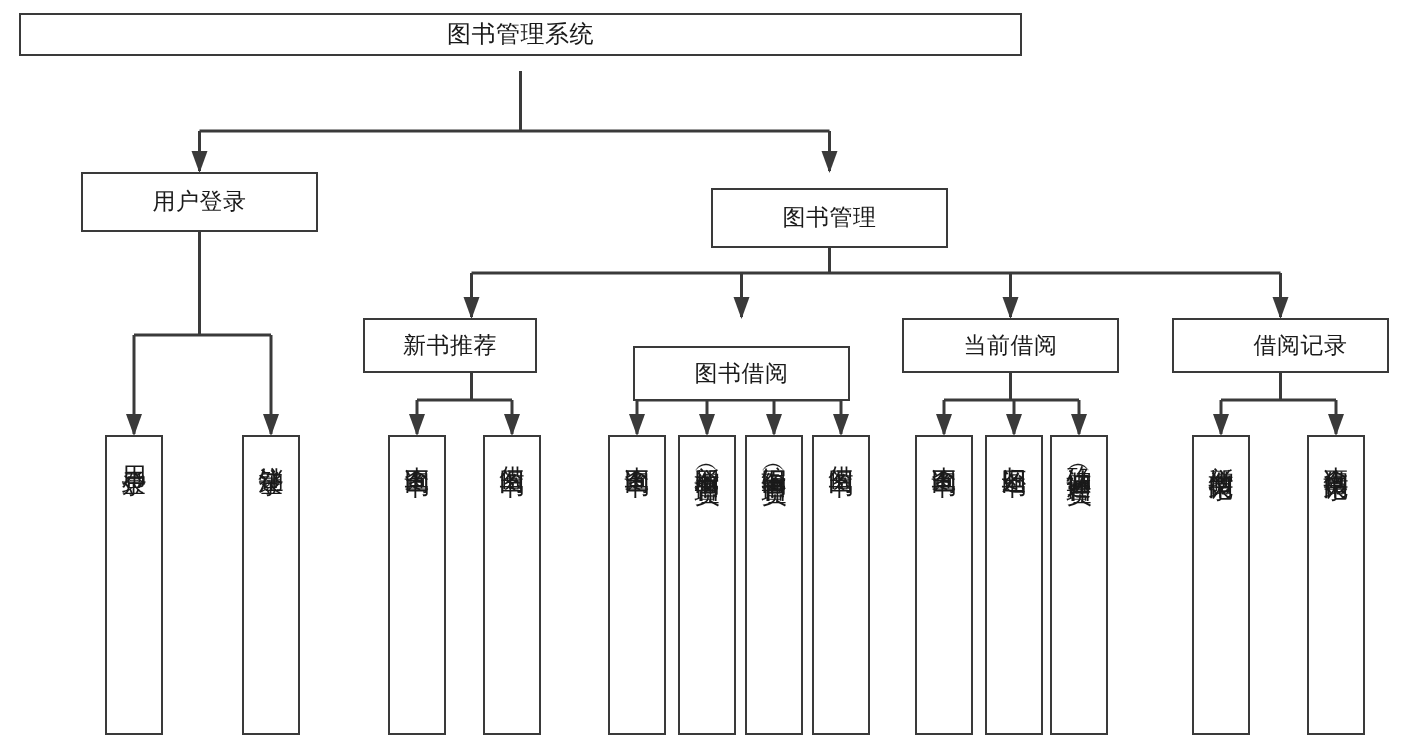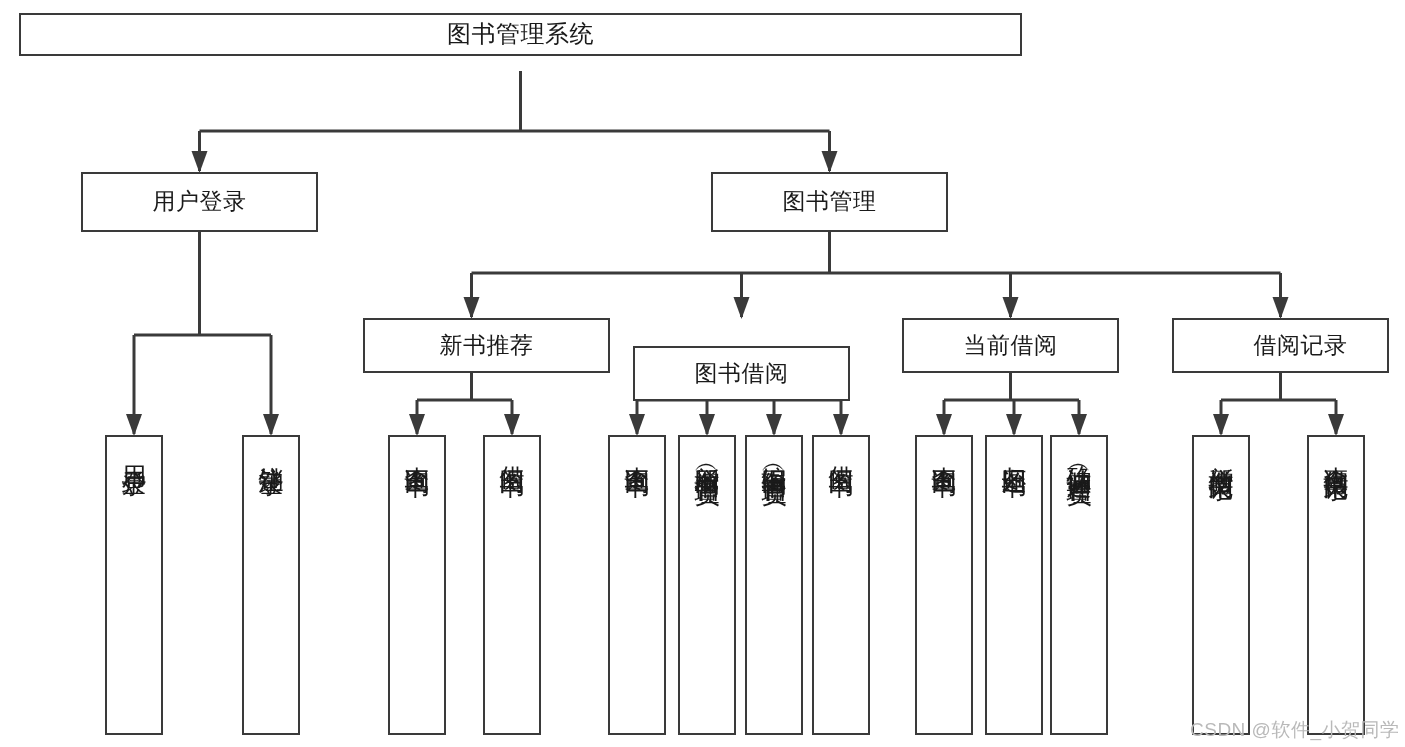--- a/index.html
+++ b/index.html
@@ -123,24 +123,24 @@
       <line x1="1336" y1="400" x2="1336" y2="434" stroke="#3a3a3a" stroke-width="3" stroke-linecap="butt"></line>
       <polygon points="1328,414 1344,414 1336,436" fill="#3a3a3a"></polygon>
     </svg>
   <div id="nodes">
       <div class="node horiz root" style="left: 19px; top: 13px; width: 1003px; height: 43px; border-color: rgb(58, 58, 58);">
         <span class="label">图书管理系统</span>
       </div>
       <div class="node horiz" style="left: 81px; top: 172px; width: 237px; height: 60px; border-color: rgb(58, 58, 58);">
         <span class="label">用户登录</span>
       </div>
-      <div class="node horiz" style="left: 711px; top: 172px; width: 237px; height: 60px; border-color: rgb(58, 58, 58);">
+      <div class="node horiz" style="left: 711px; top: 188px; width: 237px; height: 60px; border-color: rgb(58, 58, 58);">
         <span class="label">图书管理</span>
       </div>
-      <div class="node horiz" style="left: 363px; top: 318px; width: 247px; height: 55px; border-color: rgb(58, 58, 58);">
+      <div class="node horiz" style="left: 363px; top: 318px; width: 174px; height: 55px; border-color: rgb(58, 58, 58);">
         <span class="label">新书推荐</span>
       </div>
       <div class="node horiz" style="left: 633px; top: 318px; width: 217px; height: 55px; border-color: rgb(58, 58, 58); margin-top: 28px;">
         <span class="label">图书借阅</span>
       </div>
       <div class="node horiz" style="left: 902px; top: 318px; width: 217px; height: 55px; border-color: rgb(58, 58, 58);">
         <span class="label">当前借阅</span>
       </div>
       <div class="node horiz" style="left: 1172px; top: 318px; width: 217px; height: 55px; border-color: rgb(58, 58, 58); padding-left: 40px;">
         <span class="label">借阅记录</span>
@@ -178,14 +178,13 @@
       <div class="node vert" style="left: 1050px; top: 435px; width: 58px; height: 300px; border-color: rgb(58, 58, 58);">
         <span class="label">确认归还（管理员）</span>
       </div>
       <div class="node vert" style="left: 1192px; top: 435px; width: 58px; height: 300px; border-color: rgb(58, 58, 58);">
         <span class="label">新增借阅记录</span>
       </div>
       <div class="node vert" style="left: 1307px; top: 435px; width: 58px; height: 300px; border-color: rgb(58, 58, 58);">
         <span class="label">查询借阅记录</span>
       </div>
     </div>
-  <div class="watermark" style="left: 1190px; top: 717px; color: rgb(185, 185, 185);">CSDN @软件_小贺同学</div>
 </div>
 
 </body></html>

